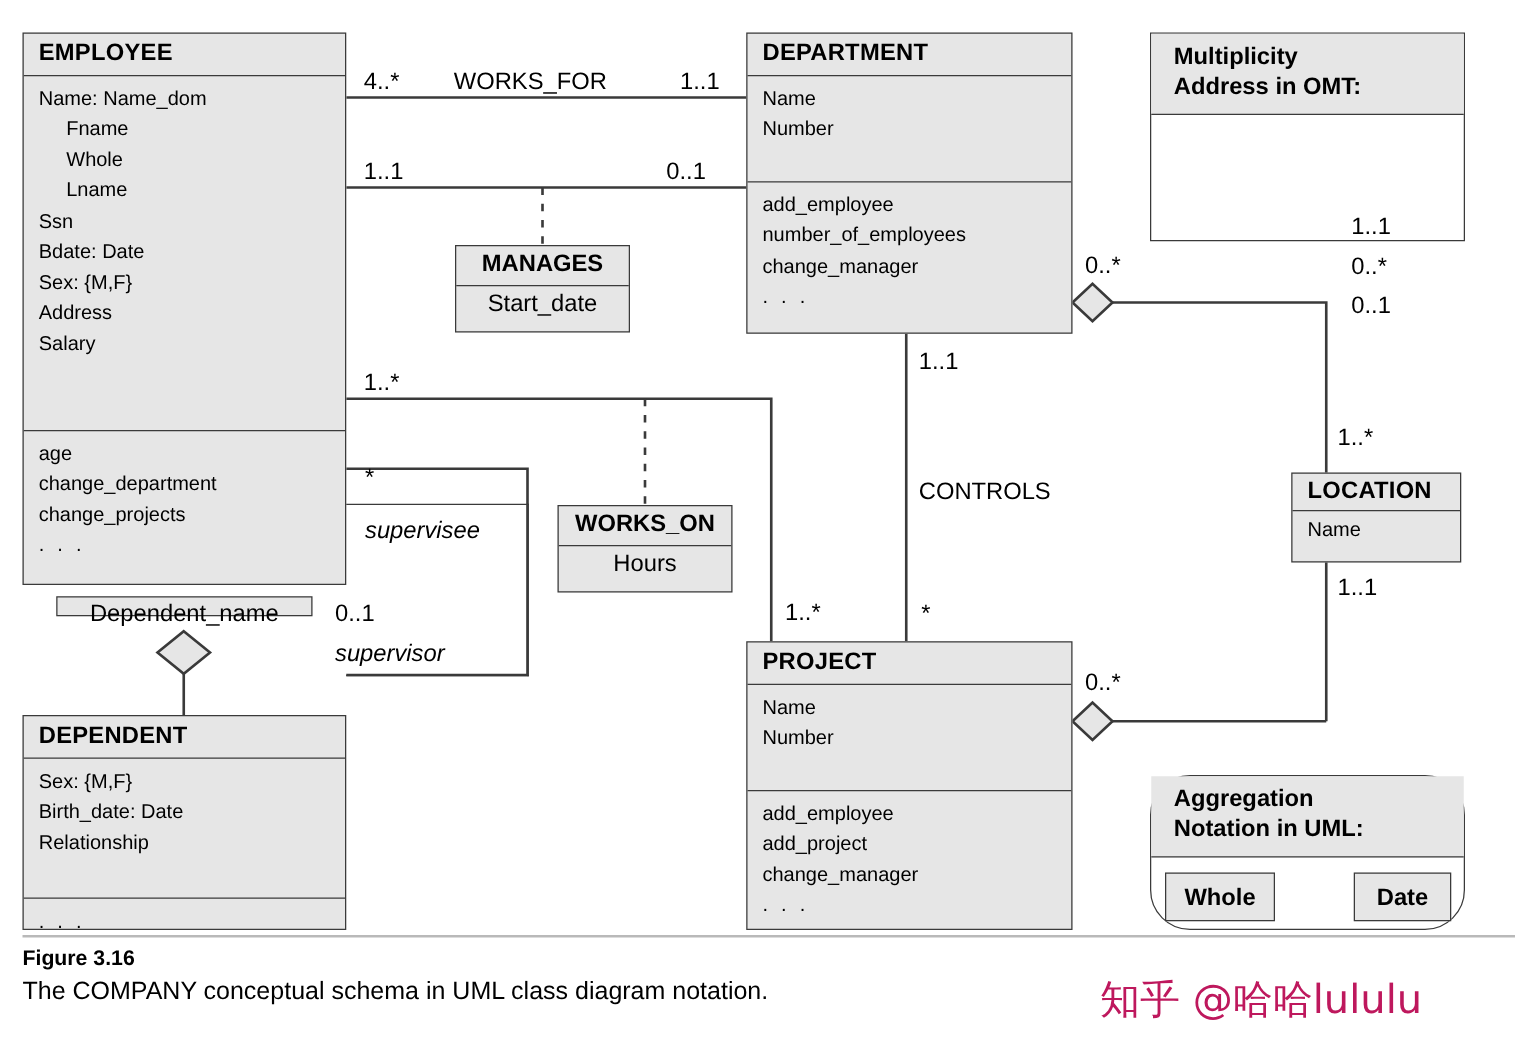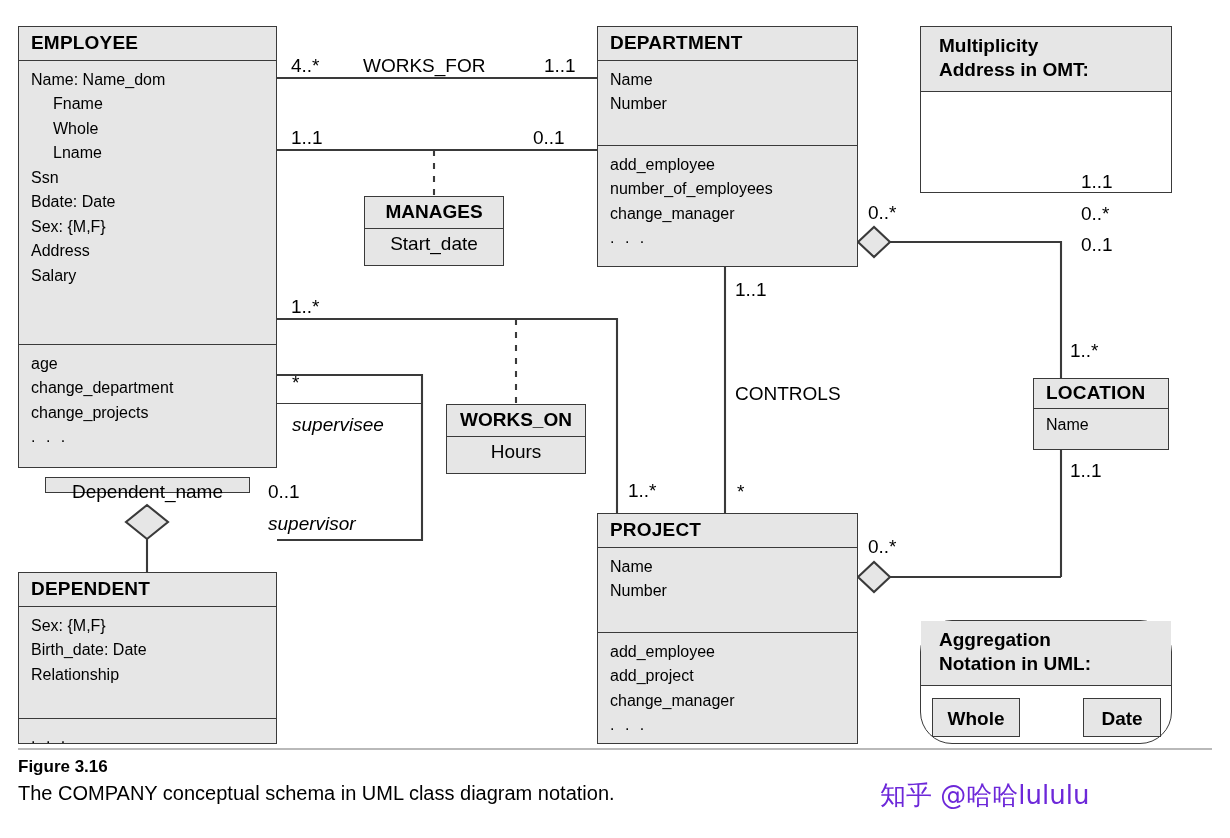--- a/index.html
+++ b/index.html
@@ -42,21 +42,21 @@
 
   
   .agbox{position:absolute;border:1.6px solid #3a3a3a;background:#e6e6e6;box-sizing:border-box;
     font-weight:bold;font-size:19px;text-align:center;line-height:40px;}
 
   
   .capwrap{position:absolute;left:18px;top:756px;width:700px;}
   .capttl{font-weight:bold;font-size:17px;line-height:1.35;}
   .captxt{font-size:20px;line-height:1.4;}
   .rule{position:absolute;left:18px;top:748px;width:1194px;height:2px;background:#b9b9b9;}
-  .wm{position:absolute;left:880px;top:778px;font-size:26px;color:#6d28d9;
+  .wm{position:absolute;left:880px;top:778px;font-size:32px;color:#be185d;
       font-family:"DejaVu Sans",sans-serif;white-space:nowrap;}
 </style>
 </head>
 <body>
 
 <svg id="canvas" viewBox="0 0 1230 838" xmlns="http://www.w3.org/2000/svg">
   <g stroke="#3a3a3a" stroke-width="2.1" fill="none" stroke-linecap="butt">
 
     <line x1="277" y1="78" x2="597" y2="78"></line>
 

